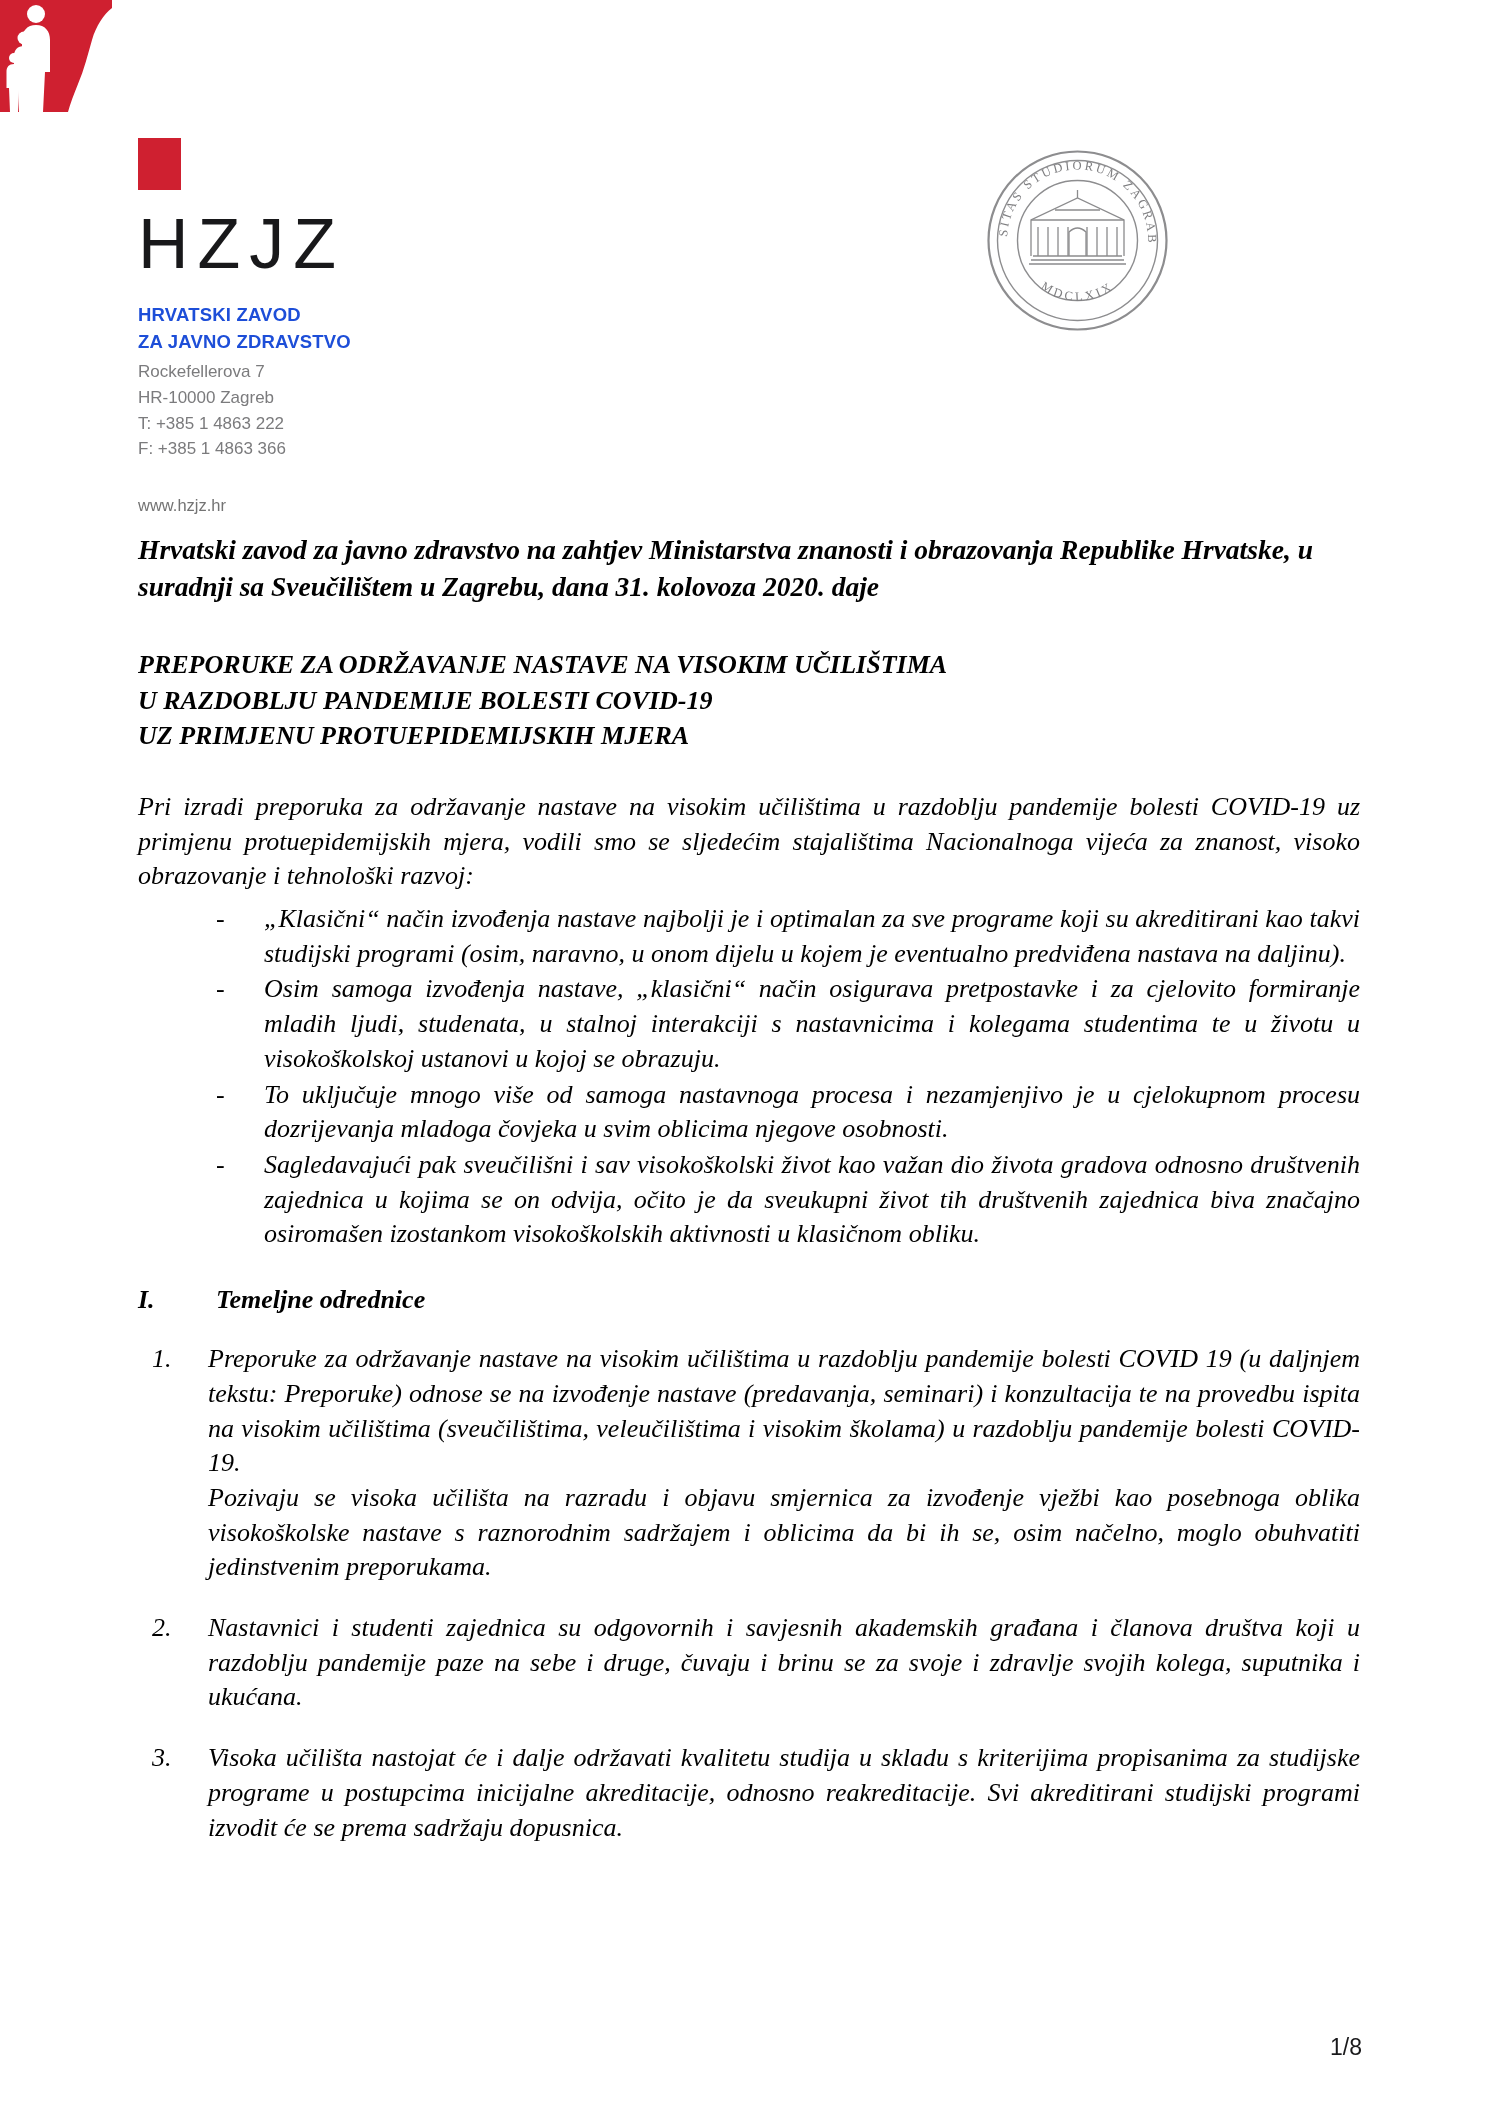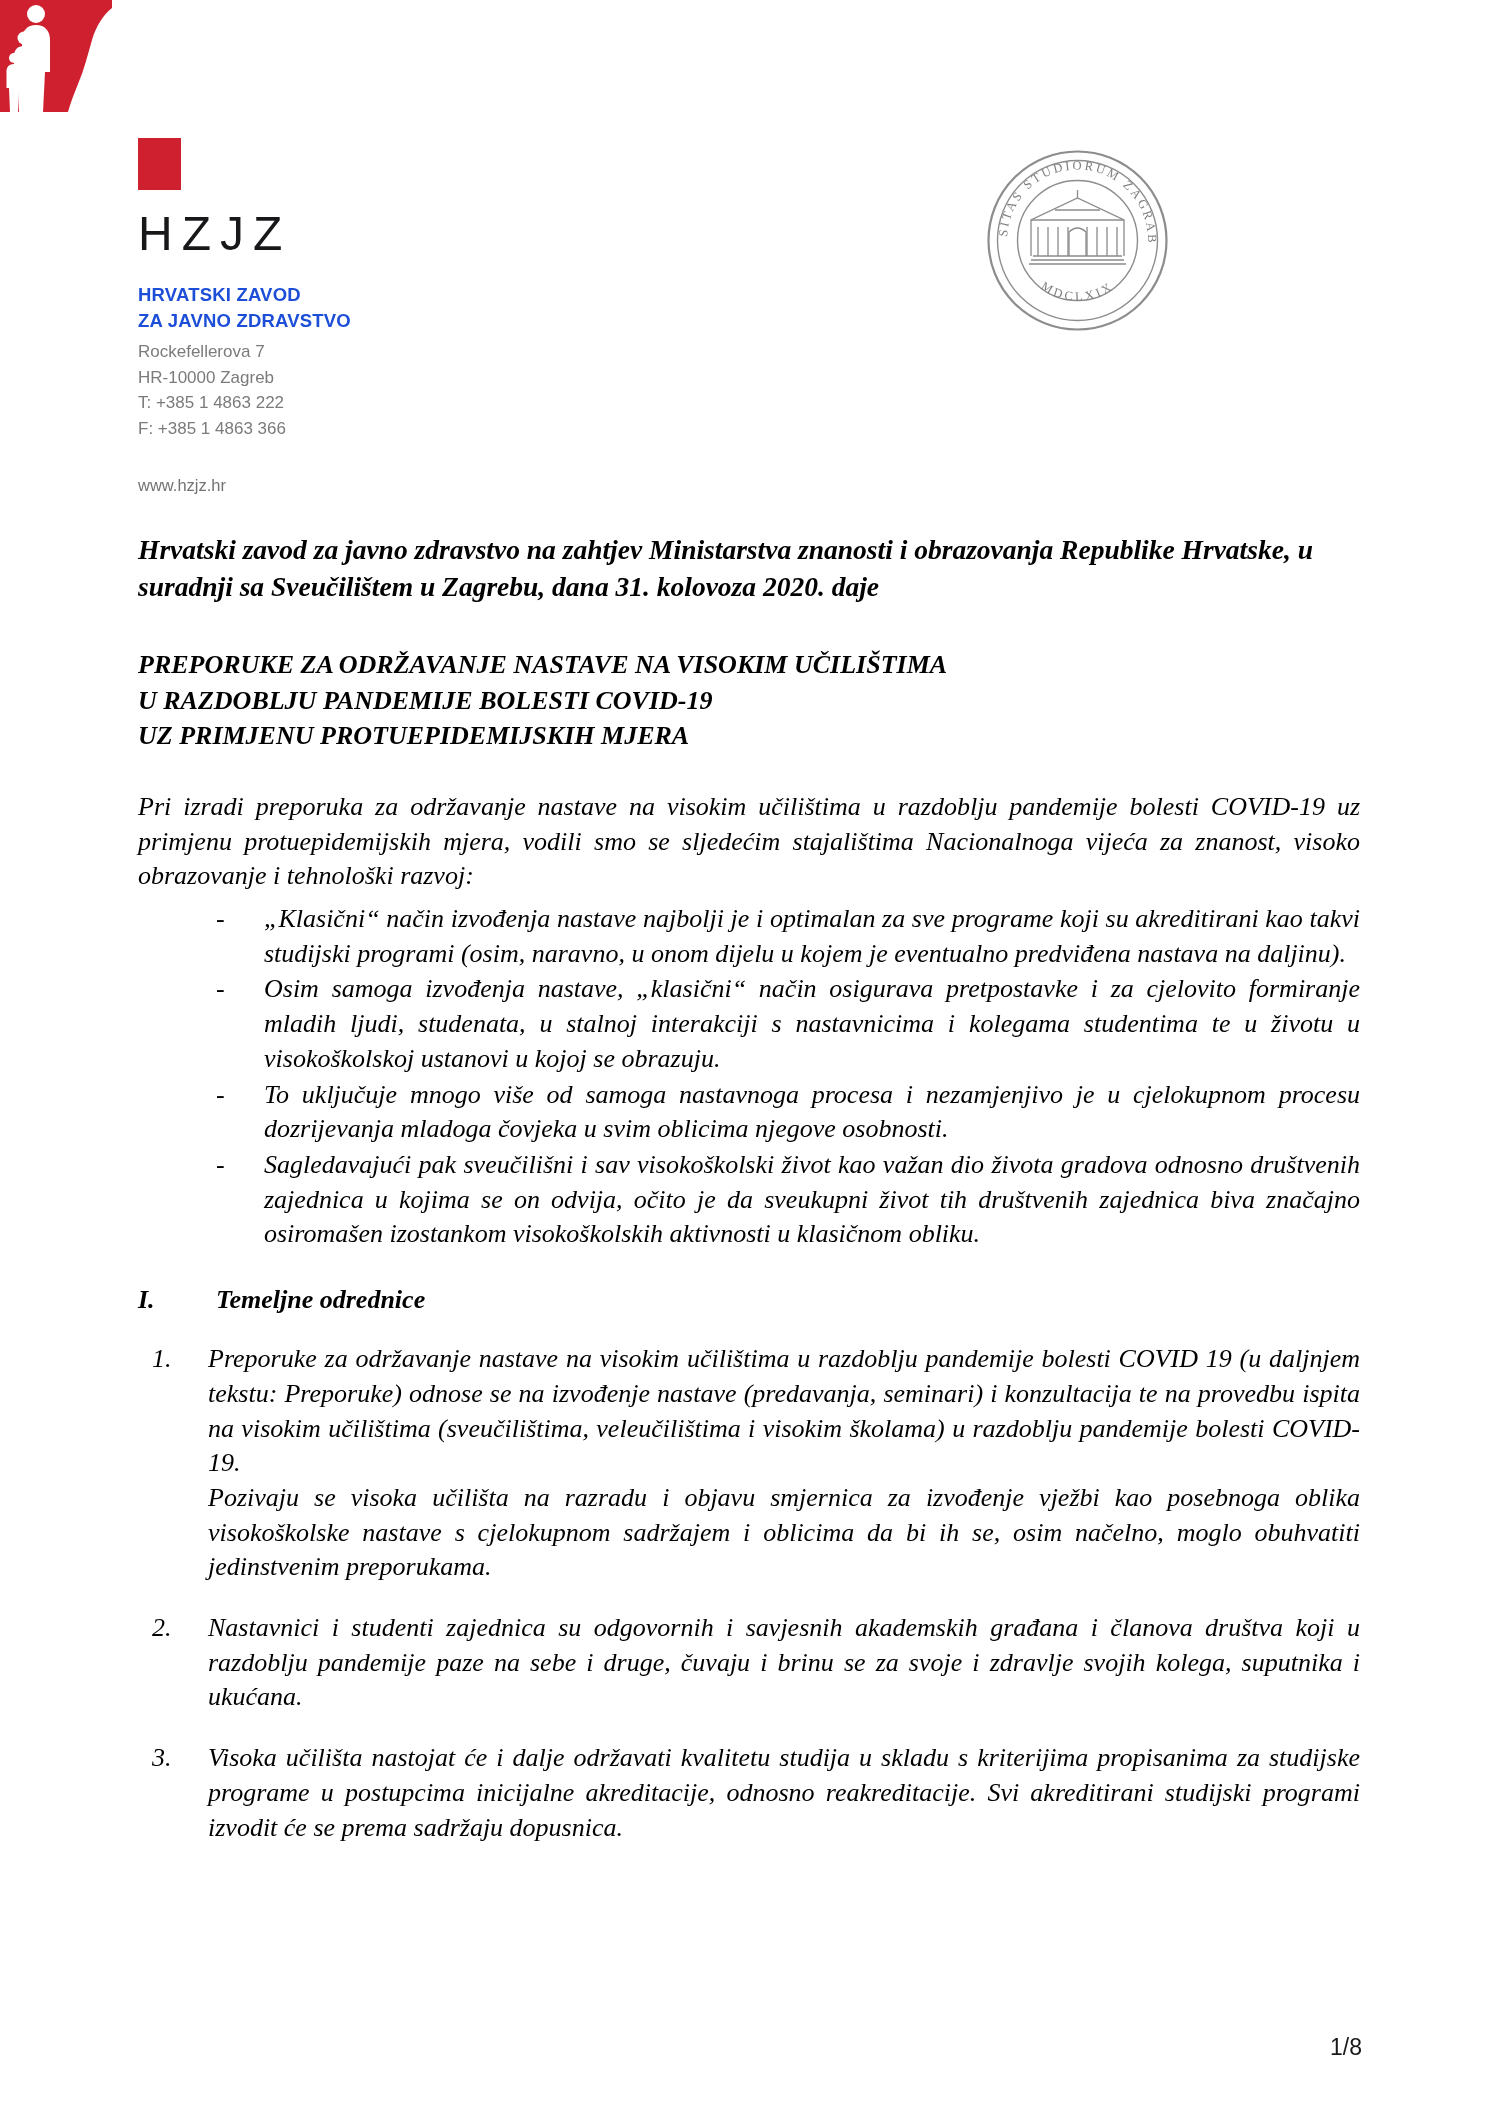--- a/index.html
+++ b/index.html
@@ -43,21 +43,21 @@
     width: 420px;
   }
   .brand-square {
     width: 43px;
     height: 52px;
     background: #cf2030;
     margin-bottom: 22px;
   }
   .brand-wordmark {
     font-family: "Liberation Sans", "DejaVu Sans", sans-serif;
-    font-size: 48px;
+    font-size: 70px;
     letter-spacing: 9px;
     line-height: 0.92;
     font-weight: 400;
     color: #18181a;
     margin: 0 0 26px 0;
   }
   .org-name {
     font-family: "Liberation Sans", "DejaVu Sans", sans-serif;
     font-size: 18.5px;
     font-weight: bold;
@@ -291,21 +291,21 @@
 
     <div class="section-heading">
       <span class="numeral">I.</span>
       <span>Temeljne odrednice</span>
     </div>
 
     <ol class="num-list">
       <li>
         <span class="marker">1.</span>
         <p>Preporuke za održavanje nastave na visokim učilištima u razdoblju pandemije bolesti COVID 19 (u daljnjem tekstu: Preporuke) odnose se na izvođenje nastave (predavanja, seminari) i konzultacija te na provedbu ispita na visokim učilištima (sveučilištima, veleučilištima i visokim školama) u razdoblju pandemije bolesti COVID-19.</p>
-        <p>Pozivaju se visoka učilišta na razradu i objavu smjernica za izvođenje vježbi kao posebnoga oblika visokoškolske nastave s cjelokupnom sadržajem i oblicima da bi ih se, osim načelno, moglo obuhvatiti jedinstvenim preporukama.</p>
+        <p>Pozivaju se visoka učilišta na razradu i objavu smjernica za izvođenje vježbi kao posebnoga oblika visokoškolske nastave s raznorodnim sadržajem i oblicima da bi ih se, osim načelno, moglo obuhvatiti jedinstvenim preporukama.</p>
       </li>
       <li>
         <span class="marker">2.</span>
         <p>Nastavnici i studenti zajednica su odgovornih i savjesnih akademskih građana i članova društva koji u razdoblju pandemije paze na sebe i druge, čuvaju i brinu se za svoje i zdravlje svojih kolega, suputnika i ukućana.</p>
       </li>
       <li>
         <span class="marker">3.</span>
         <p>Visoka učilišta nastojat će i dalje održavati kvalitetu studija u skladu s kriterijima propisanima za studijske programe u postupcima inicijalne akreditacije, odnosno reakreditacije. Svi akreditirani studijski programi izvodit će se prema sadržaju dopusnica.</p>
       </li>
     </ol>

